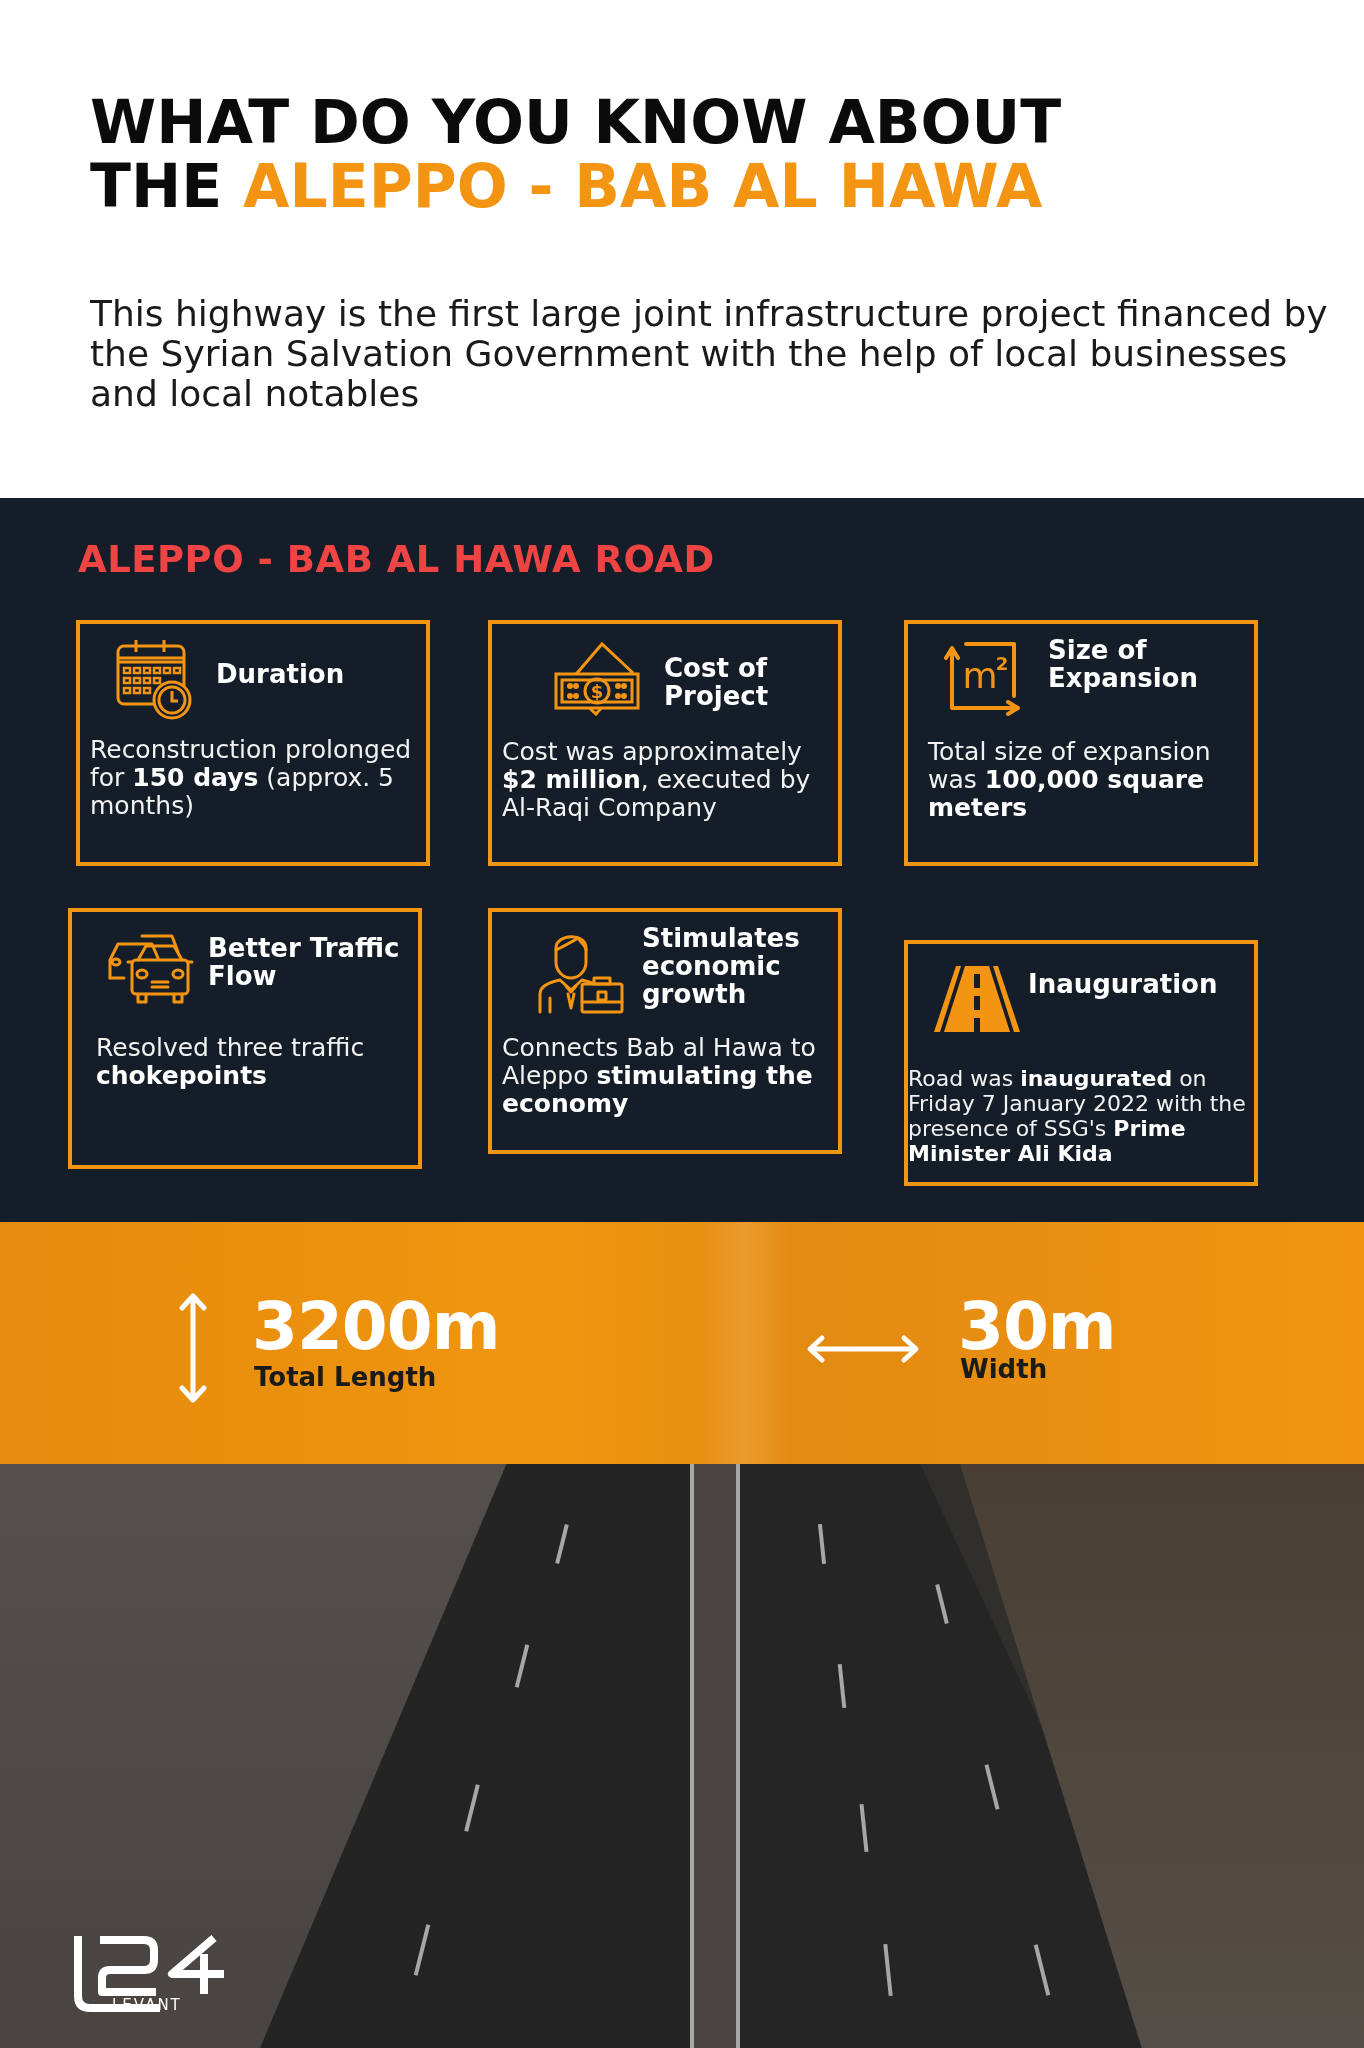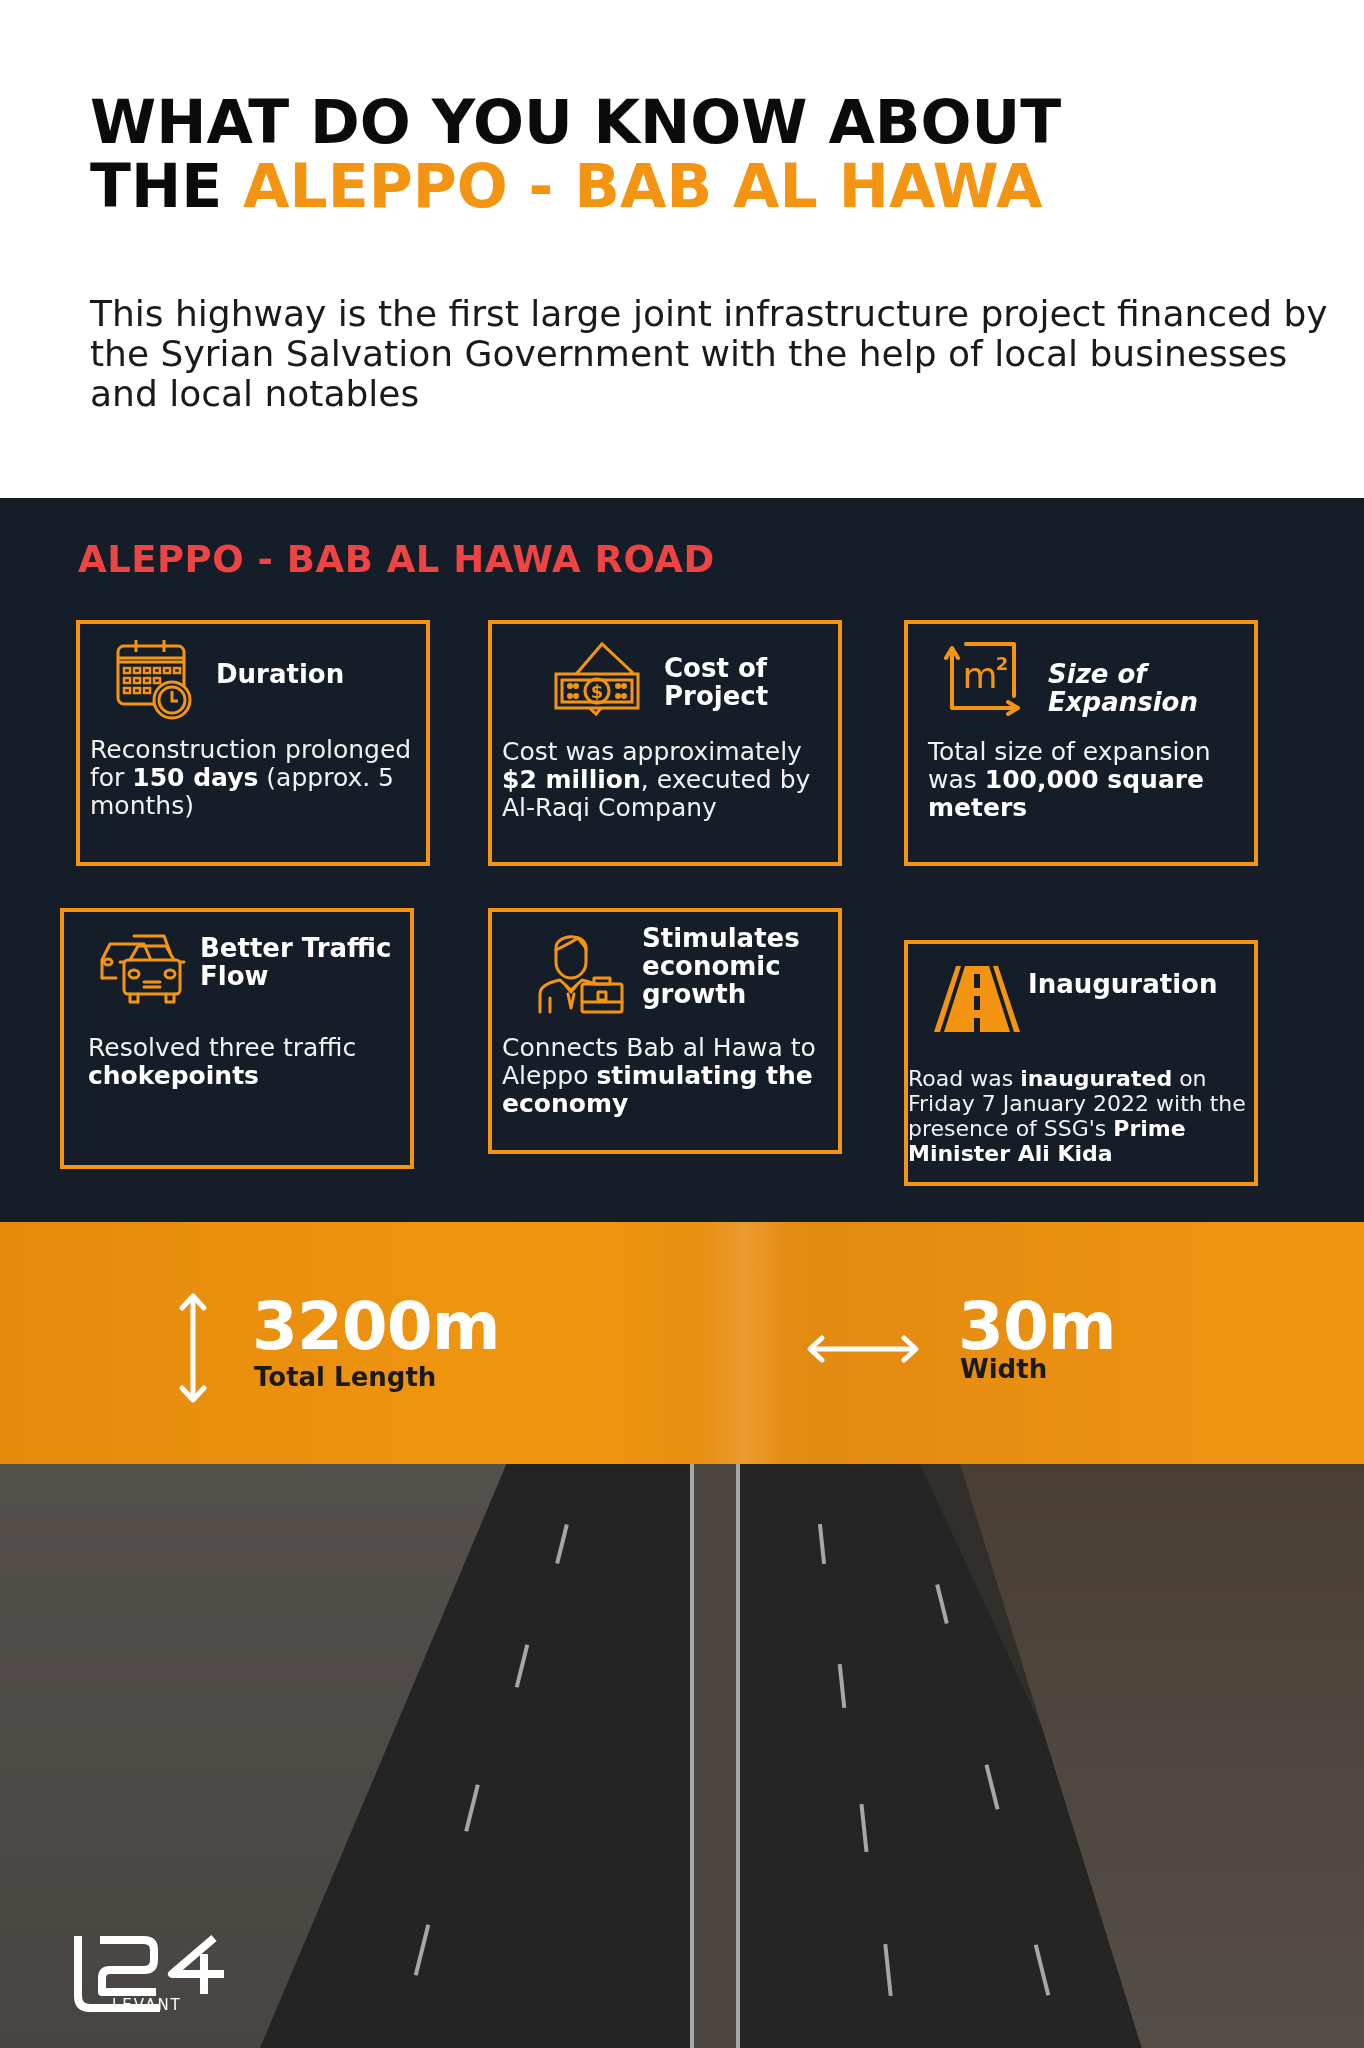--- a/index.html
+++ b/index.html
@@ -114,27 +114,27 @@
   <span class="icon" style="left:36px; top:14px;">
     <svg width="82" height="82" viewBox="0 0 82 82" fill="none" stroke="#f39512" stroke-width="4" stroke-linecap="round" stroke-linejoin="round">
       <polyline points="8,14 8,70 72,70"></polyline>
       <polyline points="2,20 8,10 14,20"></polyline>
       <polyline points="64,64 74,70 64,76"></polyline>
       <polyline points="22,6 70,6 70,58"></polyline>
       <text x="36" y="50" text-anchor="middle" font-size="36" font-family="DejaVu Sans, sans-serif" fill="#f39512" stroke="none">m</text>
       <text x="58" y="32" text-anchor="middle" font-size="18" font-family="DejaVu Sans, sans-serif" fill="#f39512" stroke="none" font-weight="700">2</text>
     </svg>
   </span>
-  <div class="card-title" style="left:140px; top:36px; width:170px;font-style:italic;">Size of Expansion</div>
+  <div class="card-title" style="left:140px; top:12px; width:170px;">Size of Expansion</div>
   <div class="card-body" style="left:20px; top:114px; width:330px;">
     <span>Total size of expansion was </span><b>100,000 square meters</b><span></span>
   </div>
 </div>
 
-<div class="card" style="left:60px; top:908px; height:261px;">
+<div class="card" style="left:68px; top:908px; height:261px;">
   <span class="icon" style="left:30px; top:20px;">
     <svg width="92" height="74" viewBox="0 0 92 74" fill="none" stroke="#f39512" stroke-width="3" stroke-linecap="round" stroke-linejoin="round">
       <path d="M40 4 L70 4 L76 20"></path>
       <path d="M8 46 L8 28 L16 12 L50 12 L56 26"></path>
       <ellipse cx="14" cy="30" rx="4" ry="3"></ellipse>
       <path d="M8 46 L22 46"></path>
       <rect x="30" y="28" width="56" height="34" rx="4" fill="#151e28"></rect>
       <path d="M36 28 L44 14 L72 14 L80 28"></path>
       <ellipse cx="40" cy="42" rx="5" ry="4"></ellipse>
         <ellipse cx="76" cy="42" rx="5" ry="4"></ellipse>

